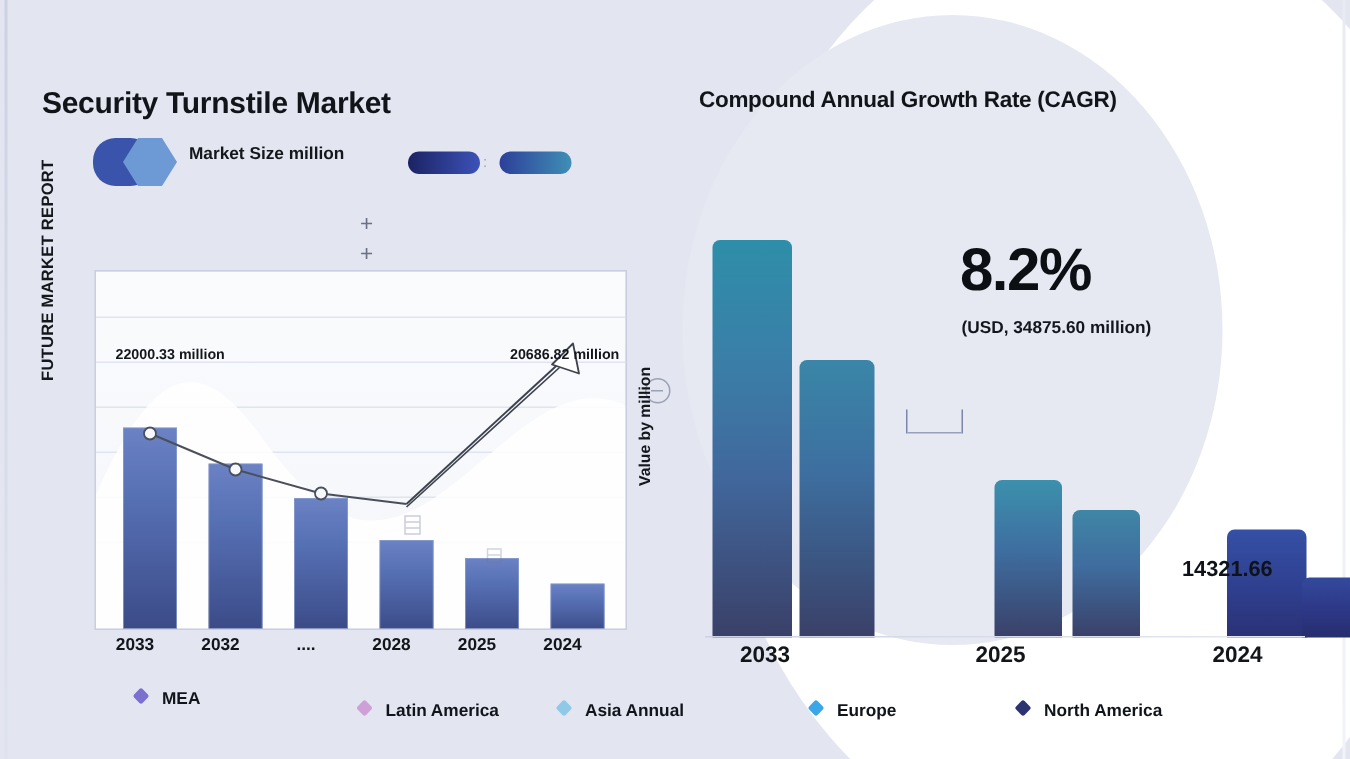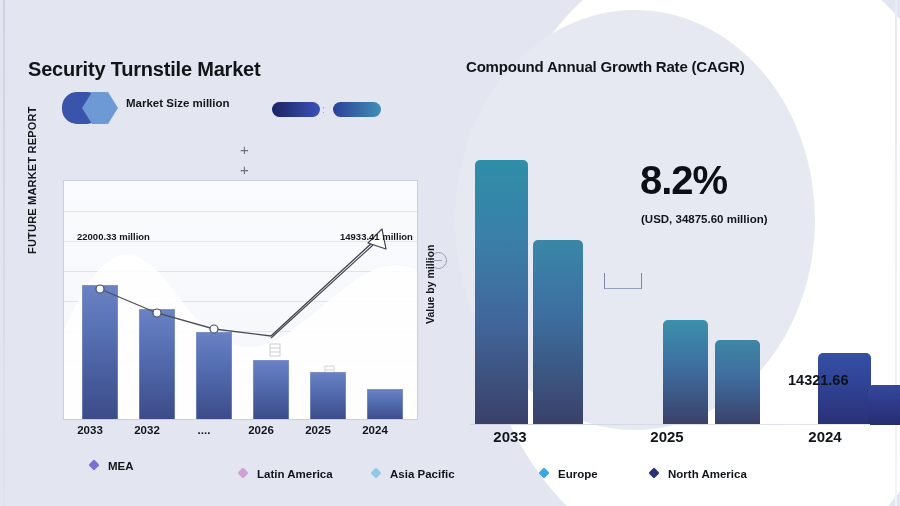--- a/index.html
+++ b/index.html
@@ -272,27 +272,27 @@
         <line x1="206" y1="171" x2="216" y2="171"></line>
       </g>
       <g opacity="0.3" stroke="#6f7791" fill="none" stroke-width="1">
         <rect x="261" y="185" width="9" height="9"></rect>
         <line x1="261" y1="189" x2="270" y2="189"></line>
       </g>
     </svg>
   </div>
 
   <div class="annot-left">22000.33 million</div>
-  <div class="annot-right">14933.41 million</div>
+  <div class="annot-right">20686.82 million</div>
 
   <div class="xlabels-left">
     <span style="left:-1px">2033</span>
     <span style="left:56px">2032</span>
     <span style="left:113px">....</span>
-    <span style="left:170px">2026</span>
+    <span style="left:170px">2028</span>
     <span style="left:227px">2025</span>
     <span style="left:284px">2024</span>
   </div>
 
   <div class="cagr-title">Compound Annual Growth Rate (CAGR)</div>
 
   <div class="ylabel-right">Value by million</div>
 
   <div class="bars-right">
 
@@ -326,23 +326,23 @@
   </div>
 
   <div class="legend">
     <div class="legend-item" style="left:90px;top:0">
       <span class="legend-dot" style="background:#7b6fd0"></span><span>MEA</span>
     </div>
     <div class="legend-item" style="left:239px;top:8px">
       <span class="legend-dot" style="background:#cfa0d8"></span><span>Latin America</span>
     </div>
     <div class="legend-item" style="left:372px;top:8px">
-      <span class="legend-dot" style="background:#8fc9e8"></span><span>Asia Pacific</span>
+      <span class="legend-dot" style="background:#8fc9e8"></span><span>Asia Annual</span>
     </div>
     <div class="legend-item" style="left:540px;top:8px">
       <span class="legend-dot" style="background:#3ba7e8"></span><span>Europe</span>
     </div>
-    <div class="legend-item" style="left:650px;top:8px">
+    <div class="legend-item" style="left:678px;top:8px">
       <span class="legend-dot" style="background:#2b3470"></span><span>North America</span>
     </div>
   </div>
 
 </div>
 
 </body></html>

